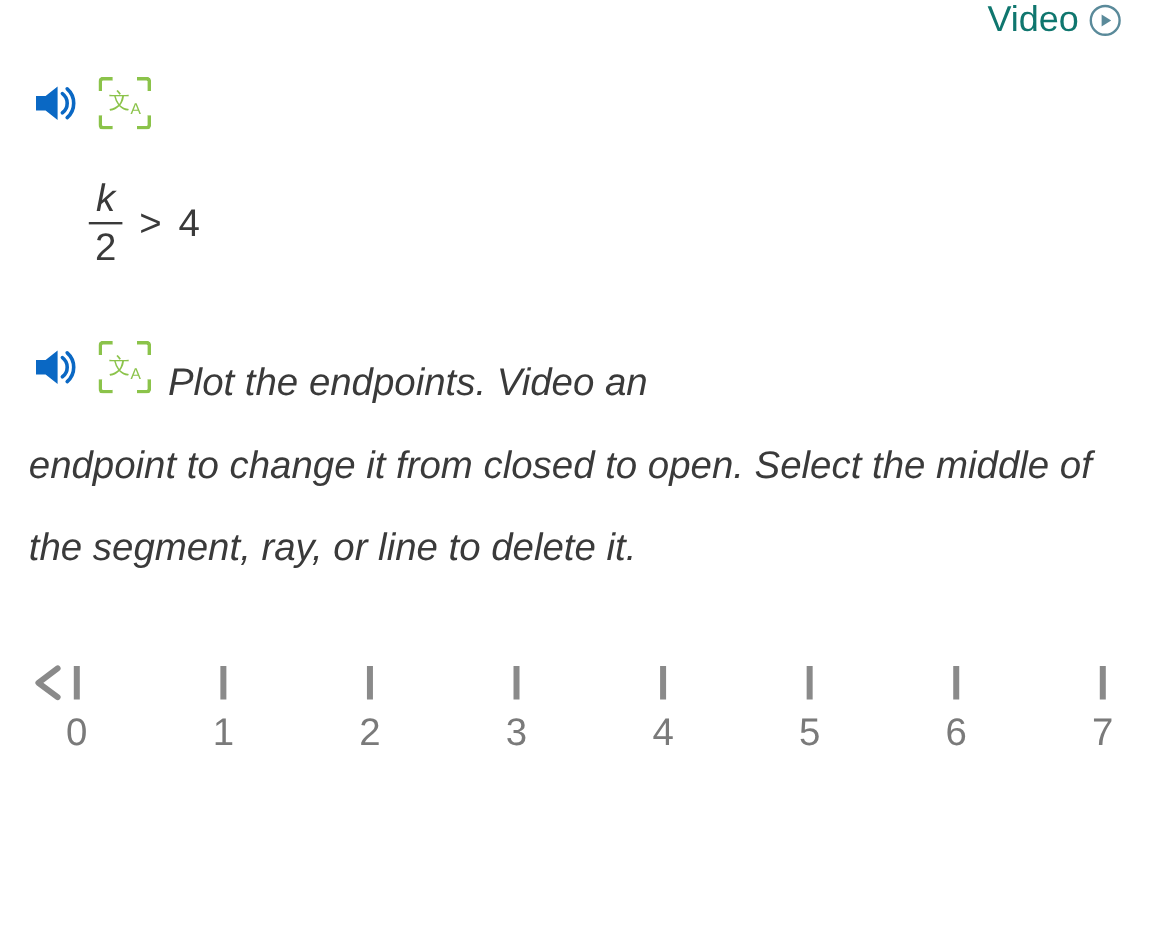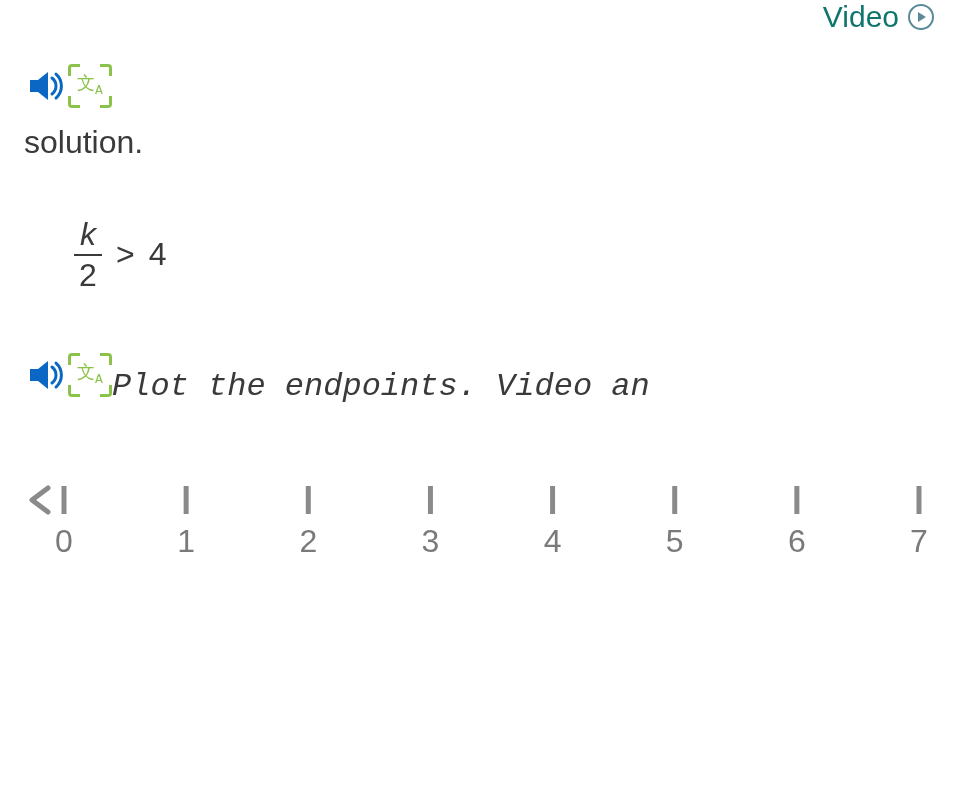--- a/index.html
+++ b/index.html
@@ -1,20 +1,20 @@
 <!DOCTYPE html>
 <html><head>
 <meta charset="utf-8">
 <style>
 * { box-sizing: border-box; margin: 0; padding: 0; }
 body { font-family: Verdana, Geneva, sans-serif; background: #fff; width: 963px; height: 786px; position: relative; color: #444; overflow: hidden; }
 .container { padding: 0 24px; }
 .video-link { position: absolute; top: 0; right: 28px; color: #0f766e; font-size: 30px; display: flex; align-items: center; gap: 8px; cursor: pointer; }
 .video-link svg { width: 28px; height: 28px; }
-.row { display: flex; align-items: flex-start; margin-top: 64px; font-family: Liberation Mono, monospace; }
+.row { display: flex; align-items: flex-start; gap: 14px; margin-top: 64px; }
 .row.second { margin-top: 60px; }
 .icon-audio { width: 44px; height: 44px; flex-shrink: 0; cursor: pointer; }
 .icon-translate { width: 44px; height: 44px; flex-shrink: 0; cursor: pointer; display: flex; align-items: center; justify-content: center; position: relative; }
 .icon-translate .corner { position: absolute; width: 12px; height: 12px; border: 3px solid #8bc34a; }
 .icon-translate .tl { top: 0; left: 0; border-right: none; border-bottom: none; border-top-left-radius: 4px; }
 .icon-translate .tr { top: 0; right: 0; border-left: none; border-bottom: none; border-top-right-radius: 4px; }
 .icon-translate .bl { bottom: 0; left: 0; border-right: none; border-top: none; border-bottom-left-radius: 4px; }
 .icon-translate .br { bottom: 0; right: 0; border-left: none; border-top: none; border-bottom-right-radius: 4px; }
 .icon-translate .txt { font-size: 18px; color: #8bc34a; font-weight: 500; line-height: 1; }
 .prompt { font-size: 32px; line-height: 2.15; color: #3a3a3a; flex: 1; }
@@ -47,23 +47,20 @@
       <path d="M32 10 A16 16 0 0 1 32 34" fill="none" stroke="#0a68c4" stroke-width="3" stroke-linecap="round"></path>
     </svg>
     <div class="icon-translate">
       <div class="corner tl"></div>
       <div class="corner tr"></div>
       <div class="corner bl"></div>
       <div class="corner br"></div>
       <span class="txt">文<span style="font-size:13px;vertical-align:sub">A</span></span>
     </div>
   </div>
-  <div class="prompt-continue">
-    <span>solution.</span>
-  </div>
 
   <div class="inequality">
     <span class="fraction">
       <span class="num">k</span>
       <span class="den">2</span>
     </span>
     <span>&gt;</span>
     <span>4</span>
   </div>
 
@@ -76,20 +73,23 @@
     <div class="icon-translate">
       <div class="corner tl"></div>
       <div class="corner tr"></div>
       <div class="corner bl"></div>
       <div class="corner br"></div>
       <span class="txt">文<span style="font-size:13px;vertical-align:sub">A</span></span>
     </div>
     <div class="prompt italic">
       <span>Plot the endpoints. Video an</span>
     </div>
+  </div>
+  <div class="prompt-continue" style="font-style:italic">
+    <span>endpoint to change it from closed to open. Select the middle of the segment, ray, or line to delete it.</span>
   </div>
 
   <div class="numberline-wrap">
     <svg class="numberline" viewBox="0 0 915 110" id="nl-svg">
         <defs>
           <linearGradient id="fadeR" x1="0" x2="1" y1="0" y2="0">
             <stop offset="0%" stop-color="#8a8a8a"></stop>
             <stop offset="85%" stop-color="#8a8a8a"></stop>
             <stop offset="100%" stop-color="#ffffff"></stop>
           </linearGradient>

